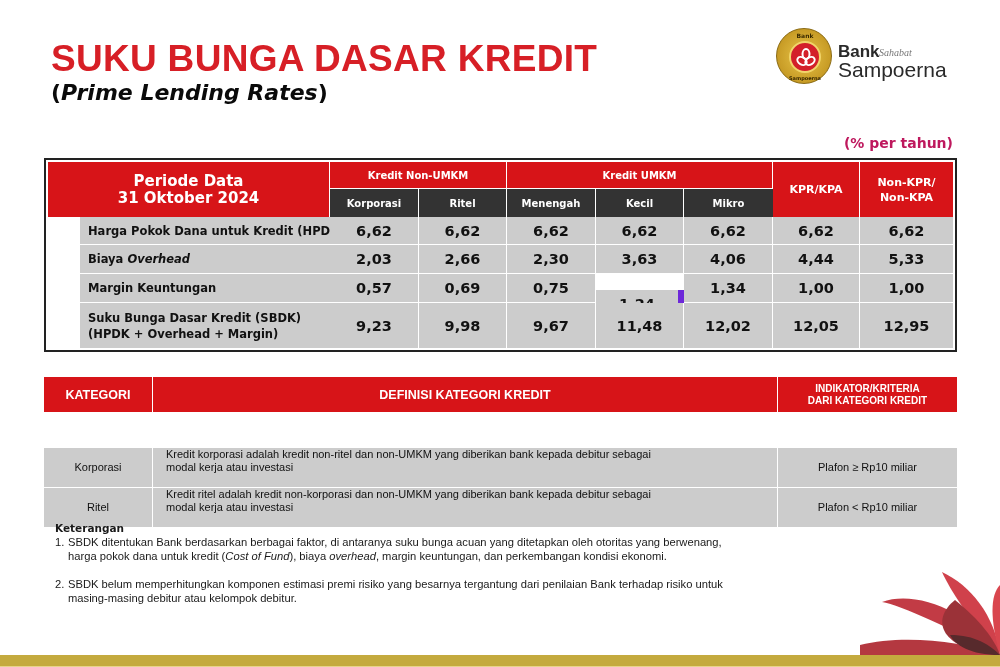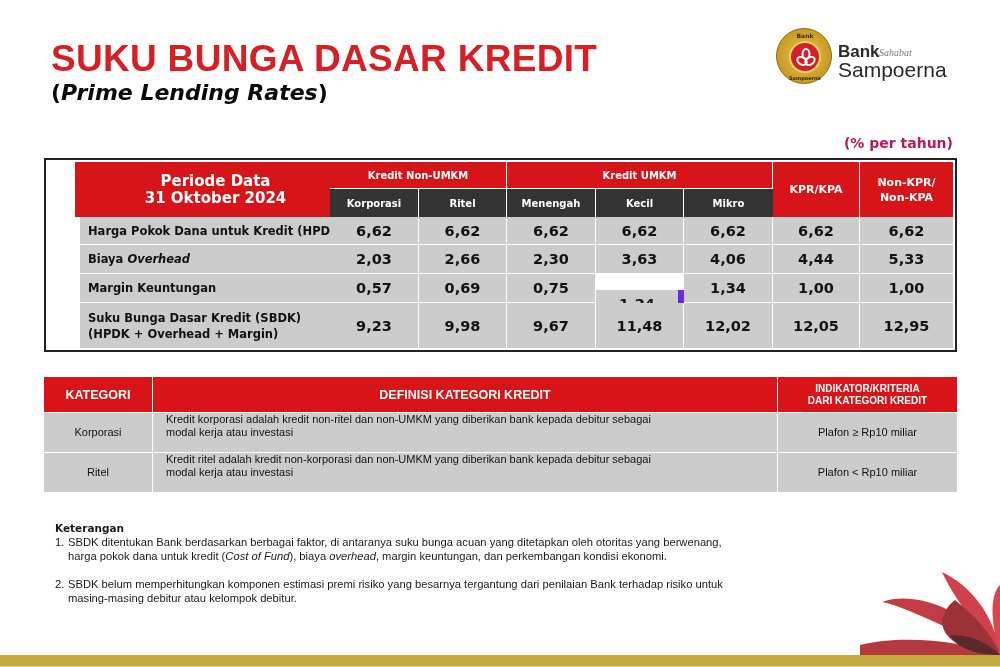--- a/index.html
+++ b/index.html
@@ -34,21 +34,21 @@
   .hdr-sm { font-weight: 700; font-size: 10px; }
   .hdr-mid { font-weight: 700; font-size: 11px; line-height: 15px; }
   .lbl { justify-content: flex-start; text-align: left; padding-left: 8px; font-weight: 700; font-size: 11.5px; line-height: 16px; margin-left: 32px; }
   .lbl .it { font-style: italic; }
   .num { font-weight: 700; font-size: 14.5px; }
 
   
   .t2 { position: absolute; left: 44px; top: 377px; width: 913px; height: 115px; }
   .t2 .hdr { font-family: "Liberation Sans", sans-serif; font-weight: 700; font-size: 12.5px; }
   .t2 .hdr-s { font-family: "Liberation Sans", sans-serif; font-weight: 700; font-size: 10px; line-height: 12px; }
-  .t2 .body { font-family: "Liberation Sans", sans-serif; font-size: 11px; line-height: 13px; }
+  .t2 .body { font-family: "Liberation Sans", sans-serif; font-size: 11px; line-height: 13px; margin-top: 35px; }
   .t2 .def { justify-content: flex-start; text-align: left; padding-left: 13px; padding-right: 10px; }
 
   
   .notes { position: absolute; left: 55px; top: 521px; width: 820px; font-family: "Liberation Sans", sans-serif; font-size: 11.2px; line-height: 14px; color: #1a1a1a; }
   .notes .nt { font-weight: 700; font-family: "DejaVu Sans", sans-serif; font-size: 10.5px; }
   .notes .item { display: flex; }
   .notes .n { width: 13px; flex: 0 0 13px; }
   .notes .it { font-style: italic; }
   .gap { height: 14px; }
 
@@ -78,21 +78,21 @@
   <div class="brand-bank">Bank</div>
   <div class="brand-sahabat">Sahabat</div>
   <div class="brand-samp">Sampoerna</div>
 </div>
 
 <div class="unit">(% per tahun)</div>
 
 <div class="t1">
   <div class="t1-grid">
 
-    <div class="cell red hdr-big" style="left:0;top:0;width:282px;height:55px;border-right:1px solid #fff;flex-direction:column;margin-left:27px;">
+    <div class="cell red hdr-big" style="left:0;top:0;width:282px;height:55px;border-right:1px solid #fff;flex-direction:column;">
       <span>Periode Data</span>
       <span>31 Oktober 2024</span>
     </div>
     <div class="cell red hdr-sm" style="left:282px;top:0;width:177px;height:27px;border-right:1px solid #fff;border-bottom:1px solid #fff;">Kredit Non-UMKM</div>
     <div class="cell red hdr-sm" style="left:459px;top:0;width:266px;height:27px;border-right:1px solid #fff;border-bottom:1px solid #fff;">Kredit UMKM</div>
     <div class="cell red hdr-mid" style="left:725px;top:0;width:87px;height:55px;border-right:1px solid #fff;">KPR/KPA</div>
     <div class="cell red hdr-mid" style="left:812px;top:0;width:93px;height:55px;flex-direction:column;">
       <span>Non-KPR/</span>
       <span>Non-KPA</span>
     </div>

